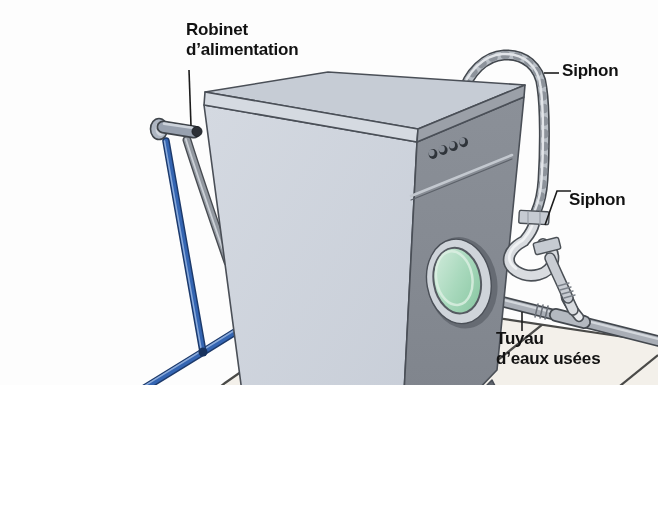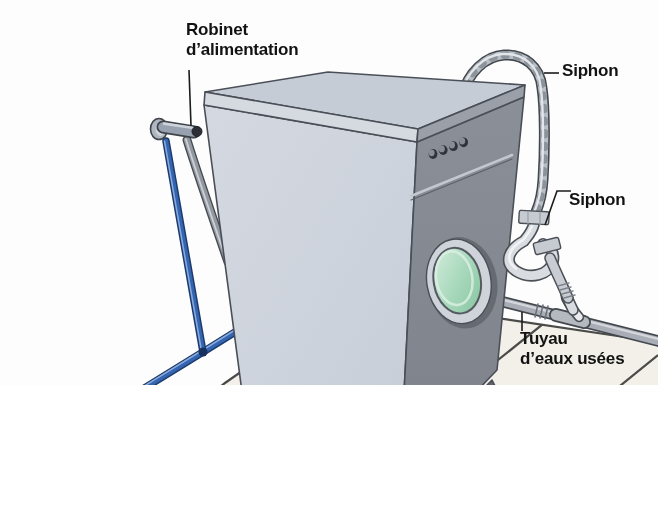--- a/index.html
+++ b/index.html
@@ -8,21 +8,21 @@
     font-family:"Liberation Sans",sans-serif;overflow:hidden;
   }
   #diagram{position:absolute;left:0;top:0;}
   .lbl{
     position:absolute;color:#121212;font-weight:bold;font-size:17px;
     line-height:20px;white-space:pre-line;letter-spacing:-0.2px;
   }
   .lbl-robinet{left:186px;top:20px;}
   .lbl-vidange{left:562px;top:61px;}
   .lbl-siphon{left:569px;top:190px;}
-  .lbl-tuyau{left:520px;top:329px;}
+  .lbl-tuyau{left:496px;top:329px;}
 </style>
 </head>
 <body>
 
 <div id="stage">
 
 <svg id="diagram" width="658" height="507" viewBox="0 0 658 507">
   <defs>
     <clipPath id="floorClip">
       <path d="M77,499 L225,383 L350,296 L658,342 L658,499 Z"></path>

